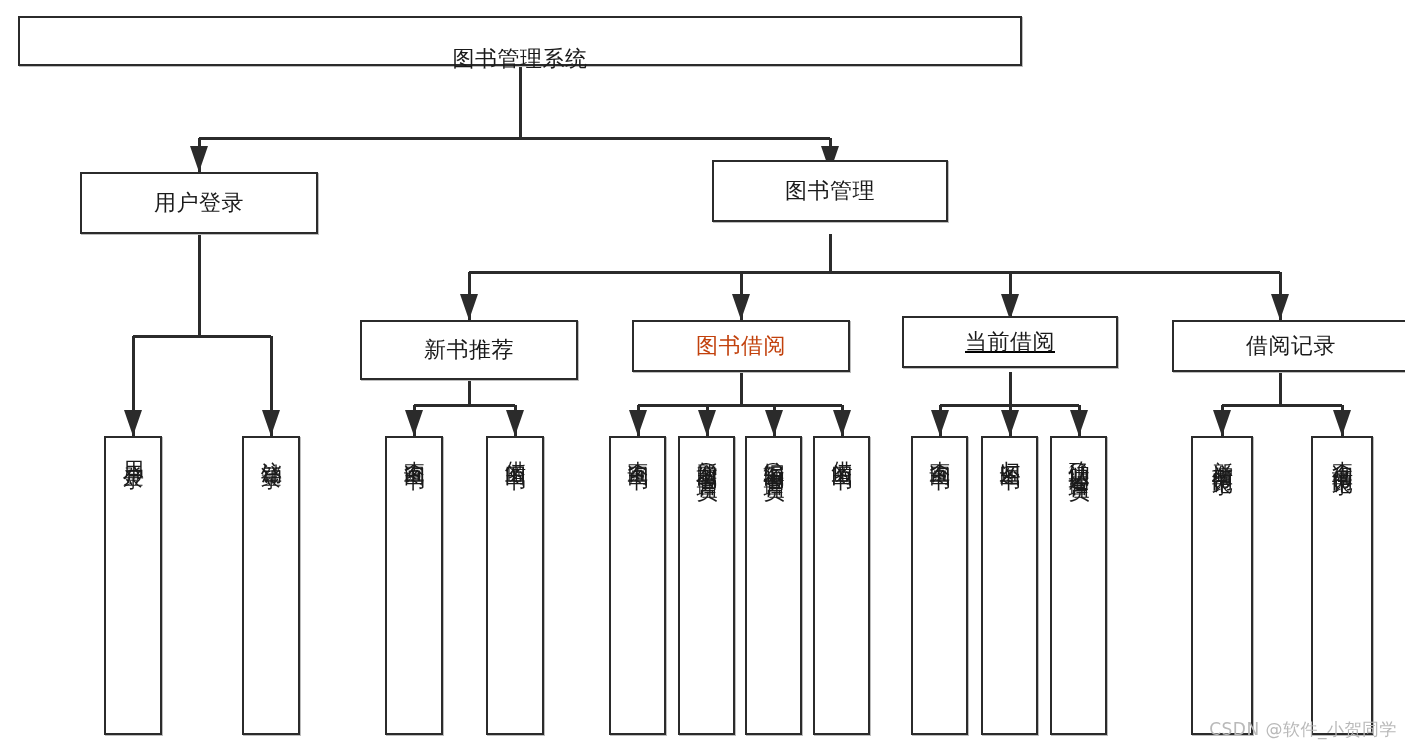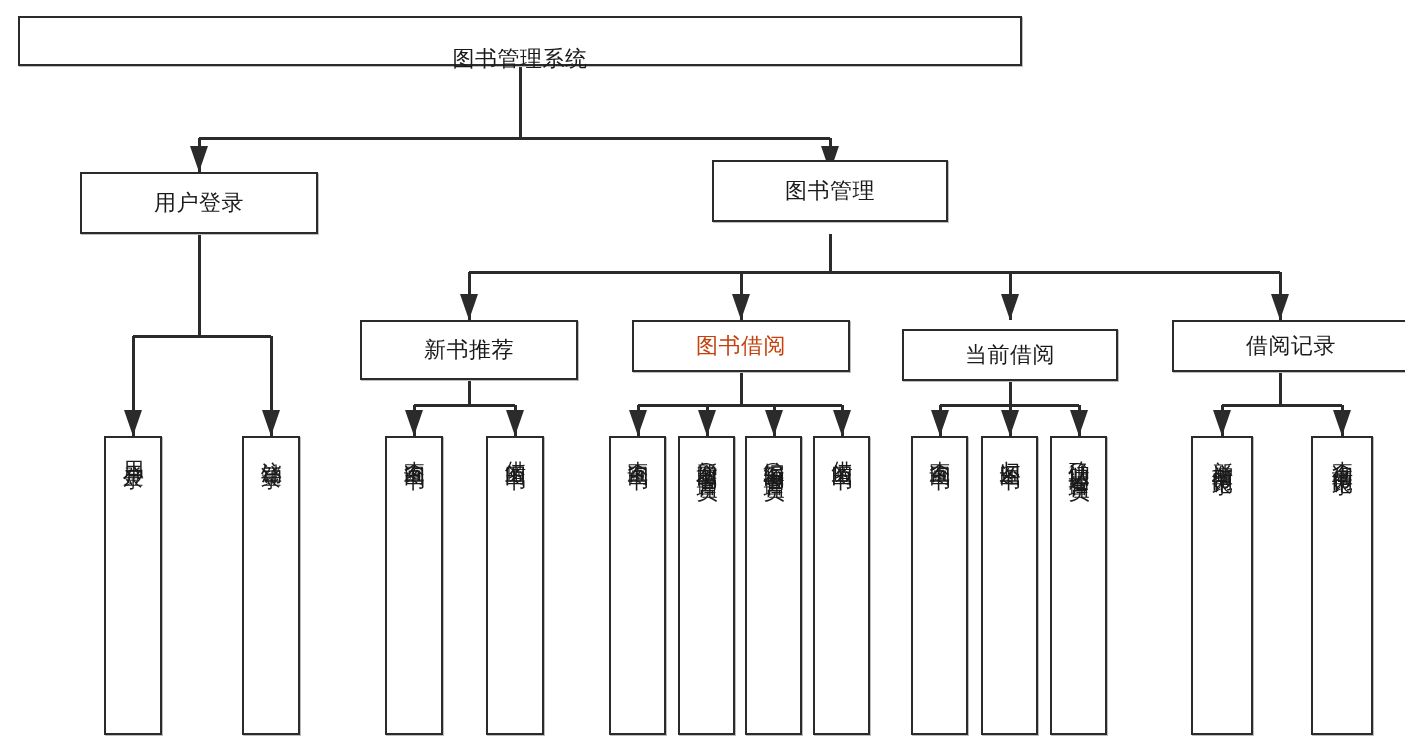--- a/index.html
+++ b/index.html
@@ -136,21 +136,21 @@
       </div>
       <div class="node horizontal" style="left: 712px; top: 160px; width: 236px; height: 62px; border-color: rgb(43, 43, 43); background: rgb(255, 255, 255);">
         <span class="node-label" style="color: rgb(26, 26, 26);">图书管理</span>
       </div>
       <div class="node horizontal" style="left: 360px; top: 320px; width: 218px; height: 60px; border-color: rgb(43, 43, 43); background: rgb(255, 255, 255);">
         <span class="node-label" style="color: rgb(26, 26, 26);">新书推荐</span>
       </div>
       <div class="node horizontal" style="left: 632px; top: 320px; width: 218px; height: 52px; border-color: rgb(43, 43, 43); background: rgb(255, 255, 255);">
         <span class="node-label" style="color: #c2410c;">图书借阅</span>
       </div>
-      <div class="node horizontal" style="left: 902px; top: 329px; width: 216px; height: 52px; border-color: rgb(43, 43, 43); background: rgb(255, 255, 255);">
+      <div class="node horizontal" style="left: 902px; top: 316px; width: 216px; height: 52px; border-color: rgb(43, 43, 43); background: rgb(255, 255, 255); text-decoration: underline;">
         <span class="node-label" style="color: rgb(26, 26, 26);">当前借阅</span>
       </div>
       <div class="node horizontal" style="left: 1172px; top: 320px; width: 238px; height: 52px; border-color: rgb(43, 43, 43); background: rgb(255, 255, 255);">
         <span class="node-label" style="color: rgb(26, 26, 26);">借阅记录</span>
       </div>
       <div class="node vertical" style="left: 104px; top: 436px; width: 58px; height: 299px; border-color: rgb(43, 43, 43); background: rgb(255, 255, 255);">
         <span class="node-label" style="color: rgb(26, 26, 26);">用户登录</span>
       </div>
       <div class="node vertical" style="left: 242px; top: 436px; width: 58px; height: 299px; border-color: rgb(43, 43, 43); background: rgb(255, 255, 255);">
         <span class="node-label" style="color: rgb(26, 26, 26);">注销登录</span>
@@ -182,13 +182,14 @@
       <div class="node vertical" style="left: 1050px; top: 436px; width: 57px; height: 299px; border-color: rgb(43, 43, 43); background: rgb(255, 255, 255);">
         <span class="node-label" style="color: rgb(26, 26, 26);">确认归还（管理员）</span>
       </div>
       <div class="node vertical" style="left: 1191px; top: 436px; width: 62px; height: 299px; border-color: rgb(43, 43, 43); background: rgb(255, 255, 255);">
         <span class="node-label" style="color: rgb(26, 26, 26);">新增借阅记录</span>
       </div>
       <div class="node vertical" style="left: 1311px; top: 436px; width: 62px; height: 299px; border-color: rgb(43, 43, 43); background: rgb(255, 255, 255);">
         <span class="node-label" style="color: rgb(26, 26, 26);">查询借阅记录</span>
       </div>
     </div>
+  <div class="watermark">CSDN @软件_小贺同学</div>
 </div>
 
 </body></html>

